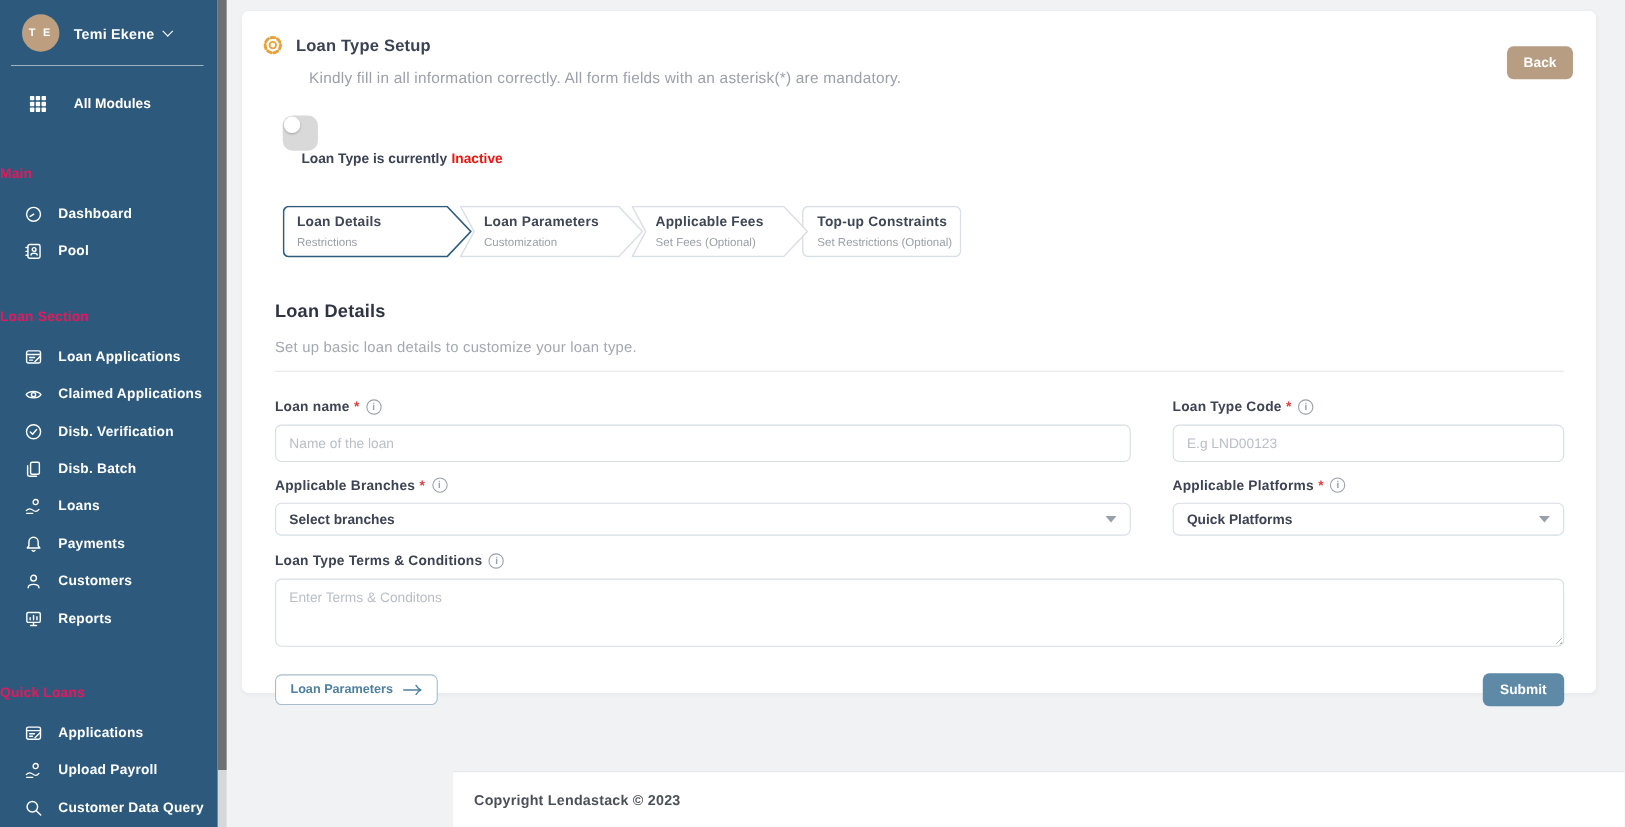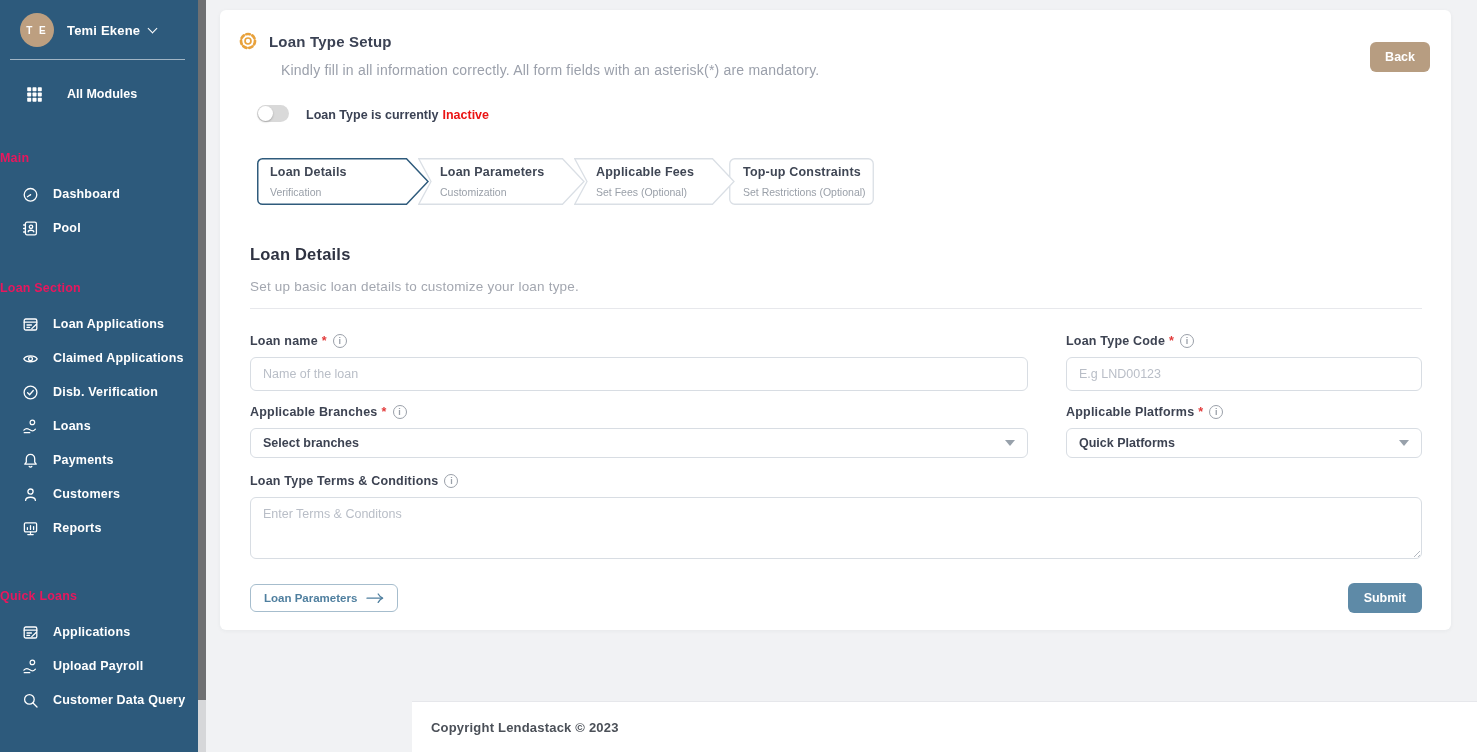--- a/index.html
+++ b/index.html
@@ -30,21 +30,21 @@
   .card { position:absolute; left:14px; top:10px; width:1231px; height:620px; background:#fff; border-radius:6px; box-shadow:0 1px 4px rgba(40,50,60,.05); padding:20px 29px 20px 17px; }
 
   .card-header { display:flex; align-items:flex-start; }
   .gear-wrap { width:24px; height:24px; color:#e8a23c; margin-top:0; }
   .gear-wrap svg { width:22px; height:22px; }
   .header-text { margin-left:8px; }
   .page-title { font-size:15px; font-weight:700; color:#3b4254; letter-spacing:.2px; padding-top:3px; }
   .page-subtitle { font-size:14px; color:#9ba0ab; margin-top:12px; margin-left:12px; letter-spacing:.2px; }
   .back-btn { position:absolute; top:32px; right:21px; background:#b79d81; color:#fff; border:none; border-radius:6px; font-family:inherit; font-size:12.5px; font-weight:700; padding:8px 15px; cursor:pointer; }
 
-  .toggle-row { display:flex; align-items:flex-end; margin:27px 0 0 20px; }
+  .toggle-row { display:flex; align-items:flex-start; margin:27px 0 0 20px;flex-direction:column; }
   .switch { width:32px; height:17px; background:#d9d9d9; border-radius:9px; position:relative; cursor:pointer; flex:0 0 32px; }
   .knob { position:absolute; left:1px; top:1px; width:15px; height:15px; background:#fff; border-radius:50%; box-shadow:0 1px 2px rgba(0,0,0,.25); }
   .toggle-label { margin-left:17px; font-size:12.5px; font-weight:700; color:#3b4254; }
   .toggle-status { color:#ea1414; margin-left:4px; }
 
   
   .stepper { display:flex; margin:36px 0 0 20px; height:47px; }
   .step { position:relative; height:47px; cursor:pointer; }
   .step svg.shape { position:absolute; inset:0; width:100%; height:100%; }
   .step-text { position:absolute; top:7px; }
@@ -180,20 +180,29 @@
           <span class="icn">
             <svg viewBox="0 0 17 17" fill="none" stroke="currentColor" stroke-width="1.3" stroke-linecap="round" stroke-linejoin="round">
                 <circle cx="8.5" cy="8.5" r="6.4"></circle>
                 <path d="M5.6 8.7 l2 2 3.7-4.2"></path>
               </svg>
           </span>
           <span>Disb. Verification</span>
         </div>
         <div class="nav-item">
           <span class="icn">
+            <svg viewBox="0 0 17 17" fill="none" stroke="currentColor" stroke-width="1.3" stroke-linecap="round" stroke-linejoin="round">
+                <rect x="5.8" y="2.2" width="8" height="11" rx="1.4"></rect>
+                <path d="M11.2 15 H4.7 a1.6 1.6 0 0 1 -1.6-1.6 V5.4"></path>
+              </svg>
+          </span>
+          <span>Disb. Batch</span>
+        </div>
+        <div class="nav-item">
+          <span class="icn">
             <svg viewBox="0 0 17 17" fill="none" stroke="currentColor" stroke-width="1.2" stroke-linecap="round" stroke-linejoin="round">
                 <circle cx="10.4" cy="4.4" r="2.3"></circle>
                 <path d="M1.9 12.2 c1.6-1.9 3.2-2.1 5-1 l2.3 1.3 c1.4 .8 3 0 4.2-1.4"></path>
                 <path d="M2.2 14.7 h5.6"></path>
               </svg>
           </span>
           <span>Loans</span>
         </div>
         <div class="nav-item">
           <span class="icn">
@@ -297,21 +306,21 @@
         </div>
       </div>
 
       <div class="stepper">
         <div class="step st1">
           <svg class="shape" viewBox="0 0 172 47" preserveAspectRatio="none">
             <path d="M5.5 .75 H149.5 L171 23.5 L149.5 46.25 H5.5 A4.75 4.75 0 0 1 .75 41.5 V5.5 A4.75 4.75 0 0 1 5.5 .75 Z" fill="#fff" stroke="#2f5b7c" stroke-width="1.5"></path>
           </svg>
           <div class="step-text">
             <div class="step-title">Loan Details</div>
-            <div class="step-sub">Verification</div>
+            <div class="step-sub">Restrictions</div>
           </div>
         </div>
         <div class="step st2">
           <svg class="shape" viewBox="0 0 167 47" preserveAspectRatio="none">
             <path d="M.75 .75 H144.5 L166 23.5 L144.5 46.25 H.75 L13 23.5 Z" fill="#fff" stroke="#dadfe5" stroke-width="1.3"></path>
           </svg>
           <div class="step-text">
             <div class="step-title">Loan Parameters</div>
             <div class="step-sub">Customization</div>
           </div>

